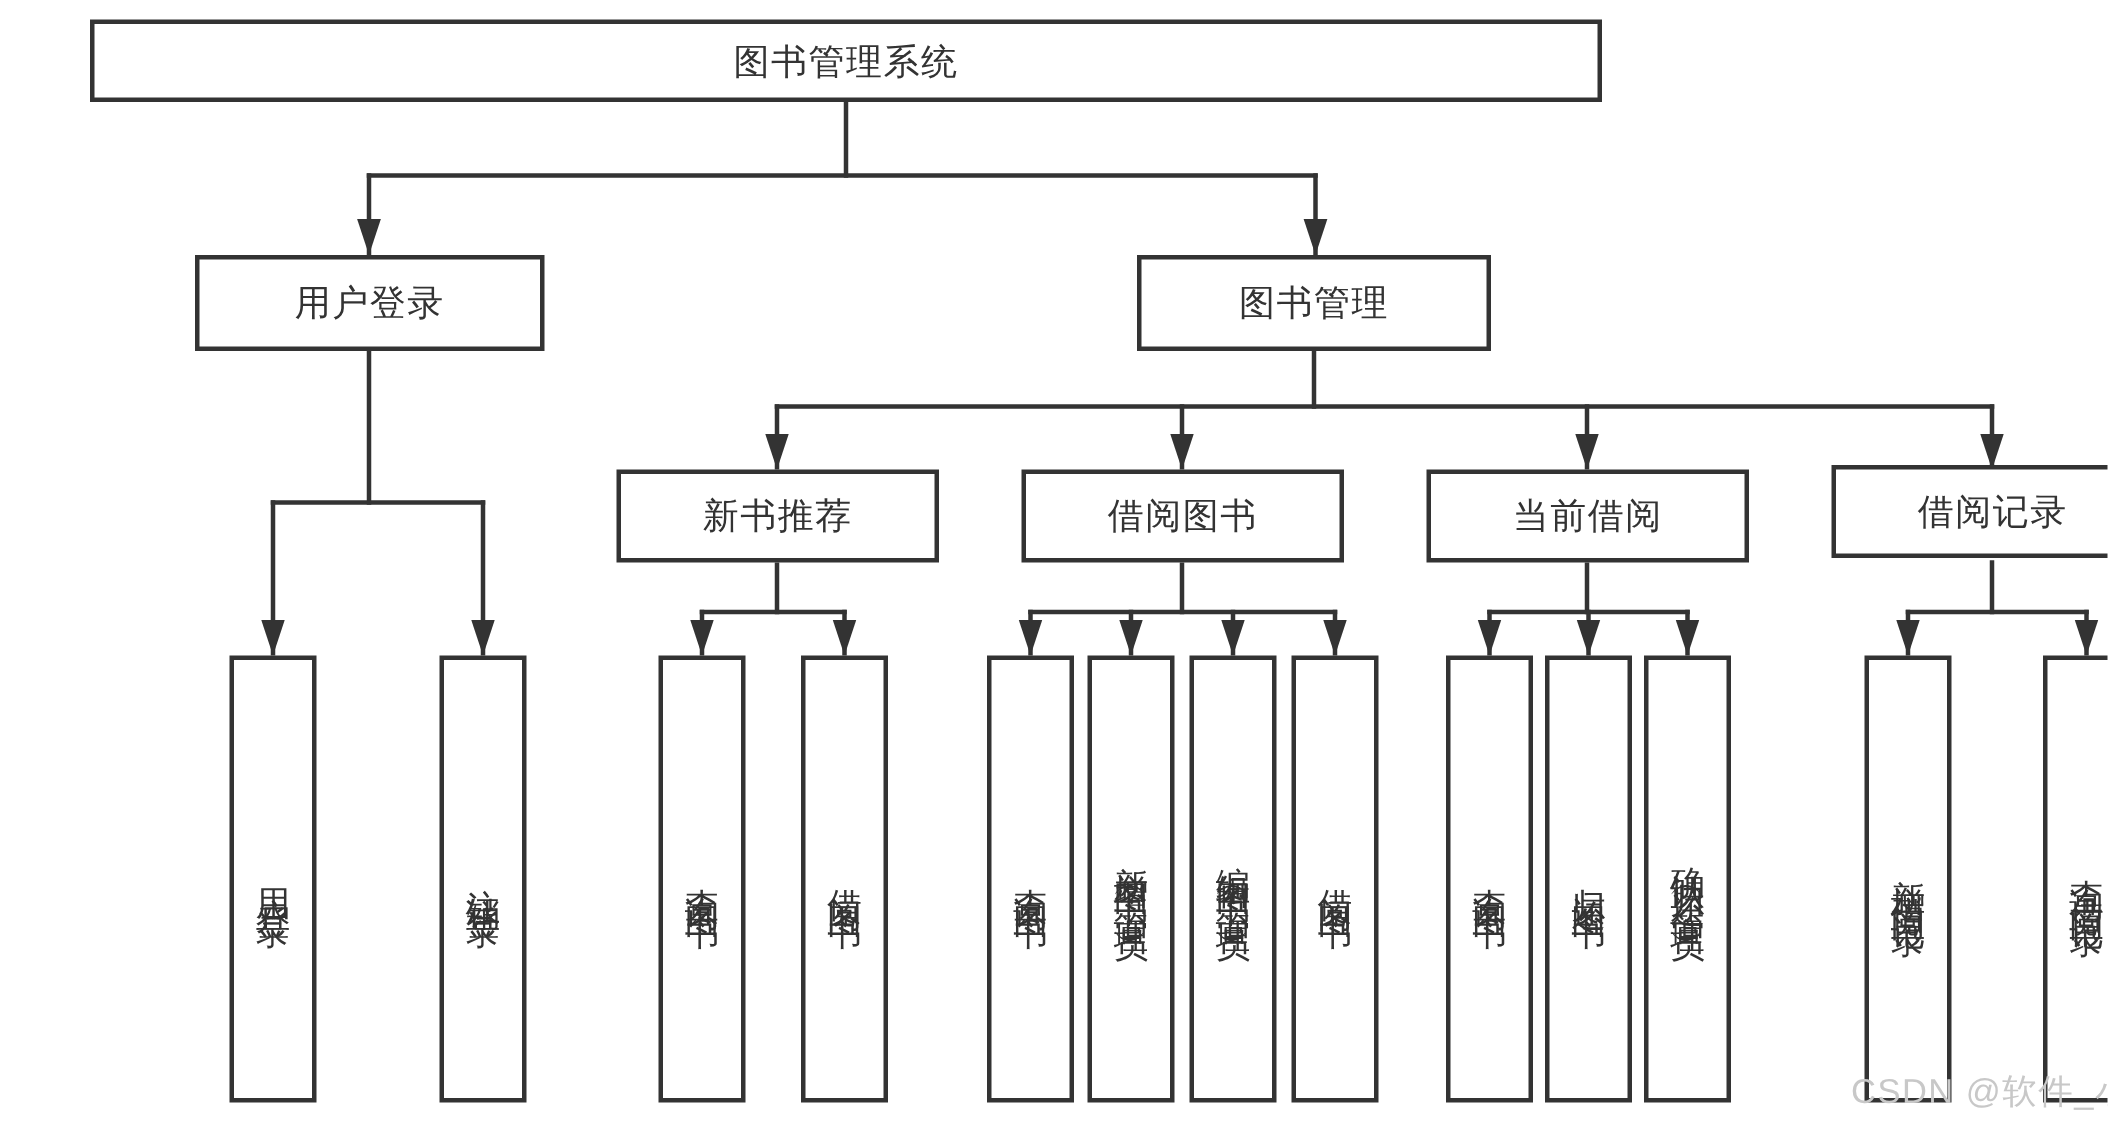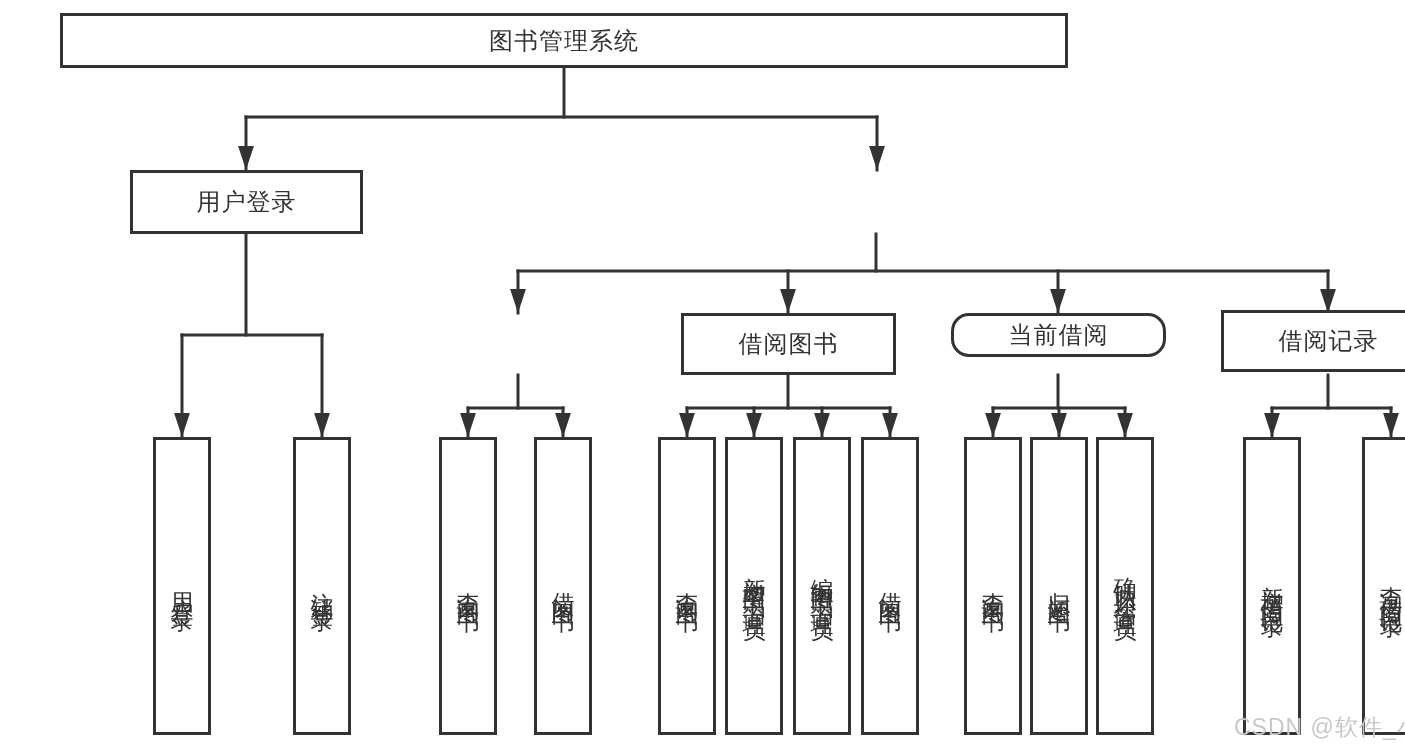--- a/index.html
+++ b/index.html
@@ -113,23 +113,25 @@
       <path d="M1280 375 V408"></path>
       <path d="M1224 408 H1343"></path>
       <path d="M1224 408 V437" marker-end="url(#arrow)"></path>
       <path d="M1343 408 V437" marker-end="url(#arrow)"></path>
     </g>
   </svg>
 
   <div class="node" style="left:12px; top:13px; width:1008px; height:55px;">图书管理系统</div>
 
   <div class="node" style="left:82px; top:170px; width:233px; height:64px;">用户登录</div>
+  <div class="node" style="left:710px; top:170px; width:236px; height:64px;">图书管理</div>
 
+  <div class="node" style="left:363px; top:313px; width:215px; height:62px;">新书推荐</div>
   <div class="node" style="left:633px; top:313px; width:215px; height:62px;">借阅图书</div>
-  <div class="node" style="left:903px; top:313px; width:215px; height:44px;border-radius:18px;">当前借阅</div>
+  <div class="node" style="left:903px; top:313px; width:215px; height:62px;">当前借阅</div>
   <div class="node" style="left:1173px; top:310px; width:215px; height:62px;">借阅记录</div>
 
   <div class="node vnode" style="left:105px; top:437px; width:58px; height:298px;">用户登录</div>
   <div class="node vnode" style="left:245px; top:437px; width:58px; height:298px;">注销登录</div>
 
   <div class="node vnode" style="left:391px; top:437px; width:58px; height:298px;">查询图书</div>
   <div class="node vnode" style="left:486px; top:437px; width:58px; height:298px;">借阅图书</div>
 
   <div class="node vnode" style="left:610px; top:437px; width:58px; height:298px;">查询图书</div>
   <div class="node vnode" style="left:677px; top:437px; width:58px; height:298px;">新增图书（管理员）</div>

